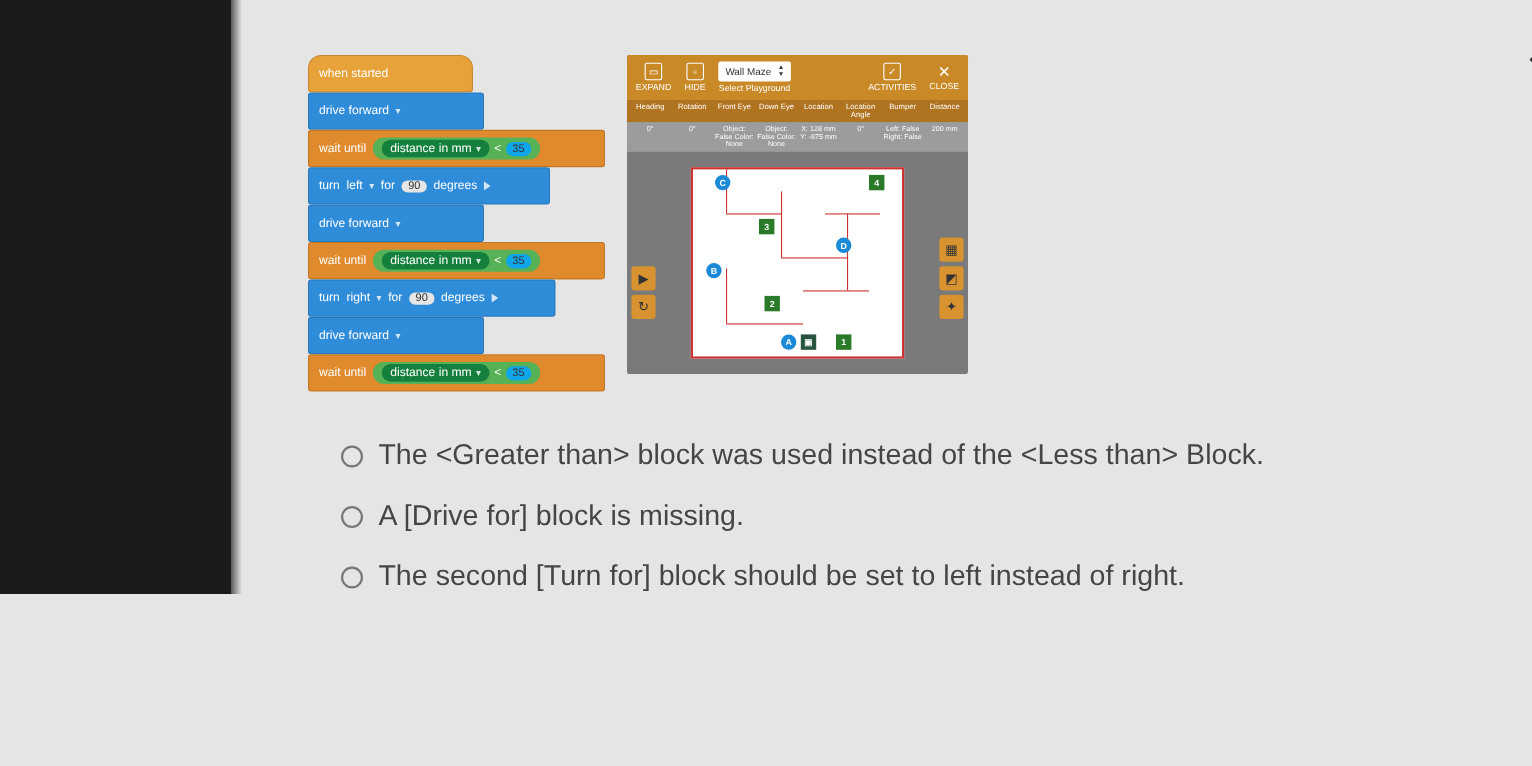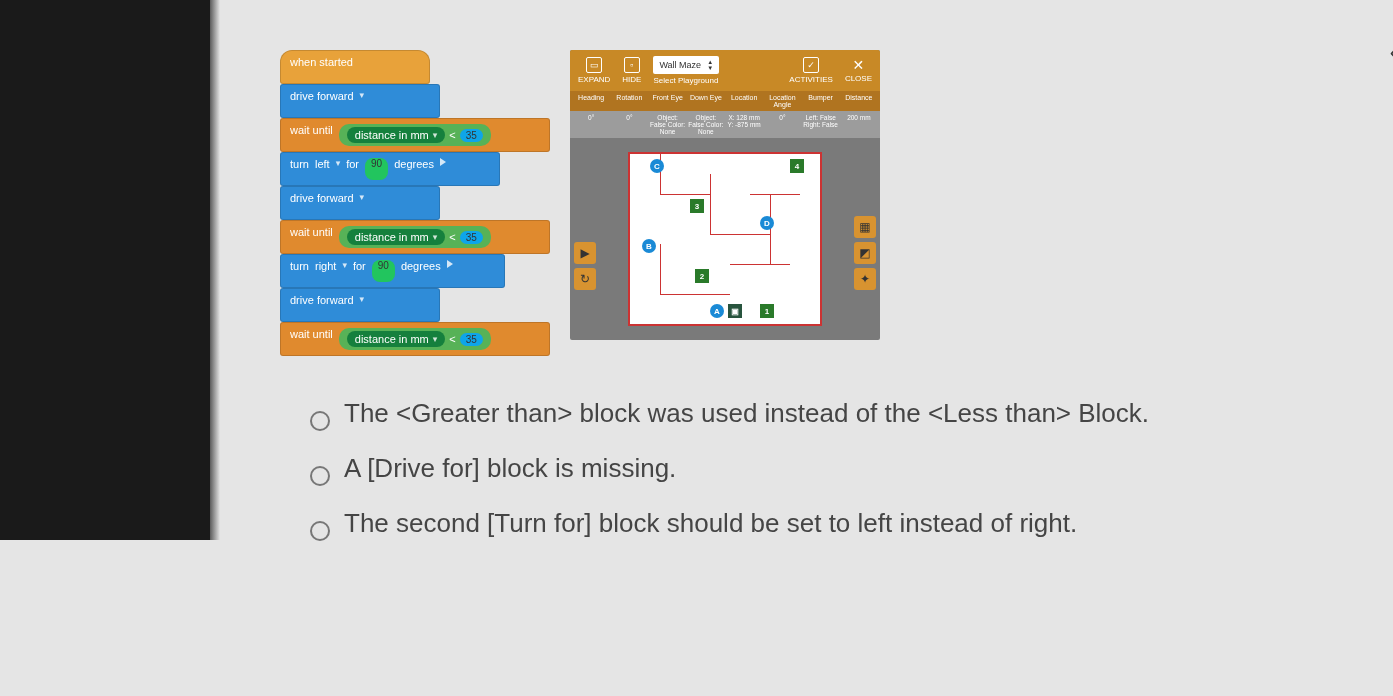--- a/index.html
+++ b/index.html
@@ -3,28 +3,28 @@
 <meta charset="utf-8">
 <style>
   html,body{margin:0;padding:0;width:1393px;height:696px;background:#e5e5e5;font-family:Arial,Helvetica,sans-serif;overflow:hidden}
   .page{position:relative;width:100%;height:100%}
   .left-edge{position:absolute;left:0;top:0;width:210px;height:540px;background:#1a1a1a}
   .shadow-strip{position:absolute;left:210px;top:0;width:10px;height:540px;background:linear-gradient(90deg,rgba(0,0,0,.6),transparent)}
   .content{position:absolute;left:280px;top:50px;right:10px}
   .top-row{display:flex;gap:20px;align-items:flex-start}
   
   .blocks{display:flex;flex-direction:column;gap:0;font-size:11px;color:#fff}
-  .blk{border-radius:3px;padding:6px 10px;display:flex;gap:6px;min-height:22px;box-shadow:0 0 0 1px rgba(0,0,0,.15) inset}
+  .blk{border-radius:3px;padding:6px 10px;display:flex;align-items:center;gap:6px;min-height:22px;box-shadow:0 0 0 1px rgba(0,0,0,.15) inset}
   .hat{background:#e8a23a;width:130px;border-radius:12px 12px 3px 3px}
   .blue{background:#2f8cd8}
   .orange{background:#e08a2e}
   .pill{background:#15803d;border-radius:10px;padding:2px 8px;display:inline-flex;align-items:center;gap:4px}
   .op{background:#57b257;border-radius:10px;padding:2px 8px;display:inline-flex;align-items:center;gap:4px}
   .valwhite{background:#0ea5e9;color:#333;border-radius:8px;padding:1px 6px;font-size:10px}
-  .degval{background:#22c55e;color:#333;border-radius:8px;padding:0 6px;font-size:10px}
+  .degval{background:#e5e5e5;color:#333;border-radius:8px;padding:0 6px;font-size:10px}
   .play-tri{width:0;height:0;border-left:6px solid rgba(255,255,255,.8);border-top:4px solid transparent;border-bottom:4px solid transparent}
   .dd{font-size:9px;opacity:.8}
   
   .panel{width:310px;background:#7a7a7a;position:relative;border-radius:2px;overflow:hidden}
   .phead{background:#c88926;color:#fff;padding:6px 8px;display:flex;align-items:center;gap:12px;font-size:9px}
   .phead .ico{width:14px;height:14px;border:1px solid #fff;border-radius:2px;display:flex;align-items:center;justify-content:center}
   .selbox{background:#fff;color:#333;padding:3px 6px;border-radius:2px;font-size:9px;display:flex;align-items:center;gap:6px}
   .updn{display:flex;flex-direction:column;font-size:6px;line-height:6px}
   .sublabel{font-size:8px;color:#fff;text-align:center;margin-top:2px}
   .sensor-head{background:#b07420;display:grid;grid-template-columns:repeat(8,1fr);font-size:7px;color:#fff;text-align:center;padding:3px 2px}
@@ -33,21 +33,21 @@
   .maze{width:190px;height:170px;background:#fff;border:2px solid #c33;position:relative}
   .wall{position:absolute;background:#c33}
   .node{position:absolute;width:14px;height:14px;border-radius:50%;color:#fff;font-size:8px;font-weight:bold;display:flex;align-items:center;justify-content:center}
   .sq{position:absolute;width:14px;height:14px;background:#2a7a2a;color:#fff;font-size:8px;font-weight:bold;display:flex;align-items:center;justify-content:center}
   .side-ctl{position:absolute;bottom:50px;display:flex;flex-direction:column;gap:4px}
   .side-ctl.left{left:4px}
   .side-ctl.right{right:4px}
   .ctlbtn{width:22px;height:22px;background:#d89330;border-radius:3px;display:flex;align-items:center;justify-content:center;font-size:12px;color:#333}
   
   .answers{margin-top:40px;margin-left:30px;font-size:26px;color:#454545}
-  .ans{display:flex;align-items:flex-end;gap:14px;margin:20px 0;max-width:900px}
+  .ans{display:flex;align-items:flex-start;gap:14px;margin:20px 0;max-width:900px}
   .radio{flex:none;width:16px;height:16px;border:2px solid #777;border-radius:50%;margin-top:9px}
   .ans-text{line-height:1.35}
   
   .rchev{position:absolute;right:-4px;top:40px;font-size:22px;color:#333}
 </style>
 </head>
 <body>
 
 <div class="page">
   <div class="left-edge"></div>

